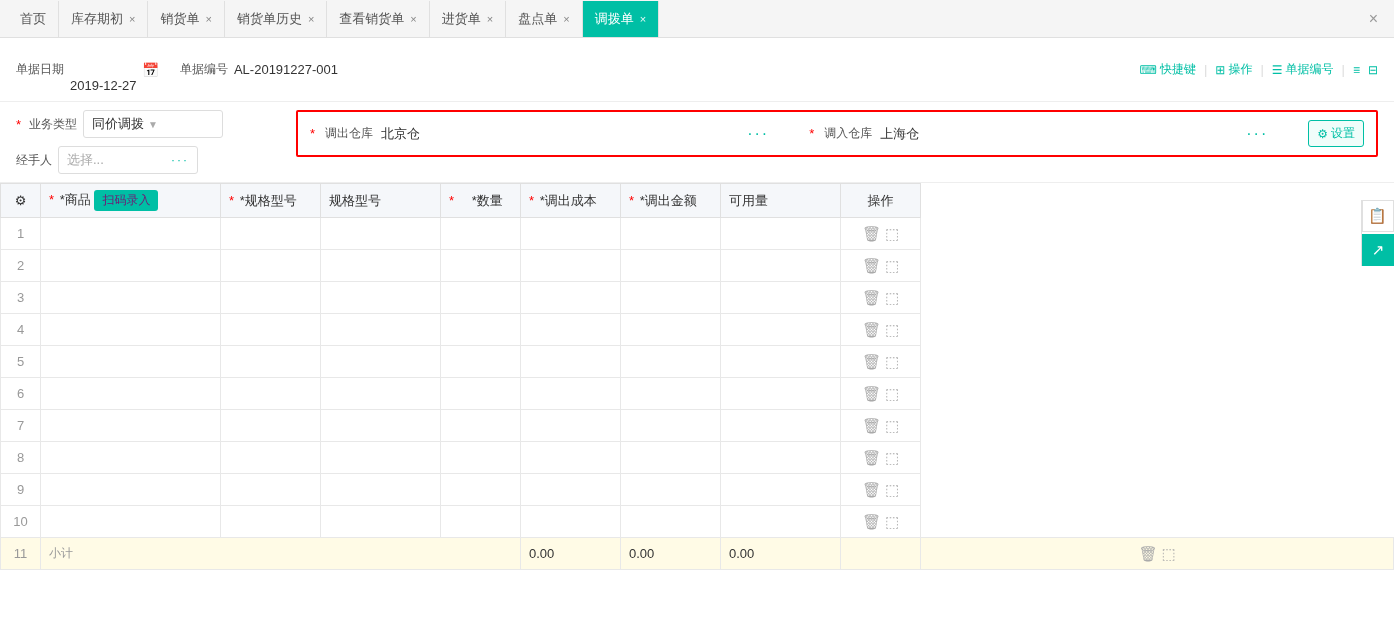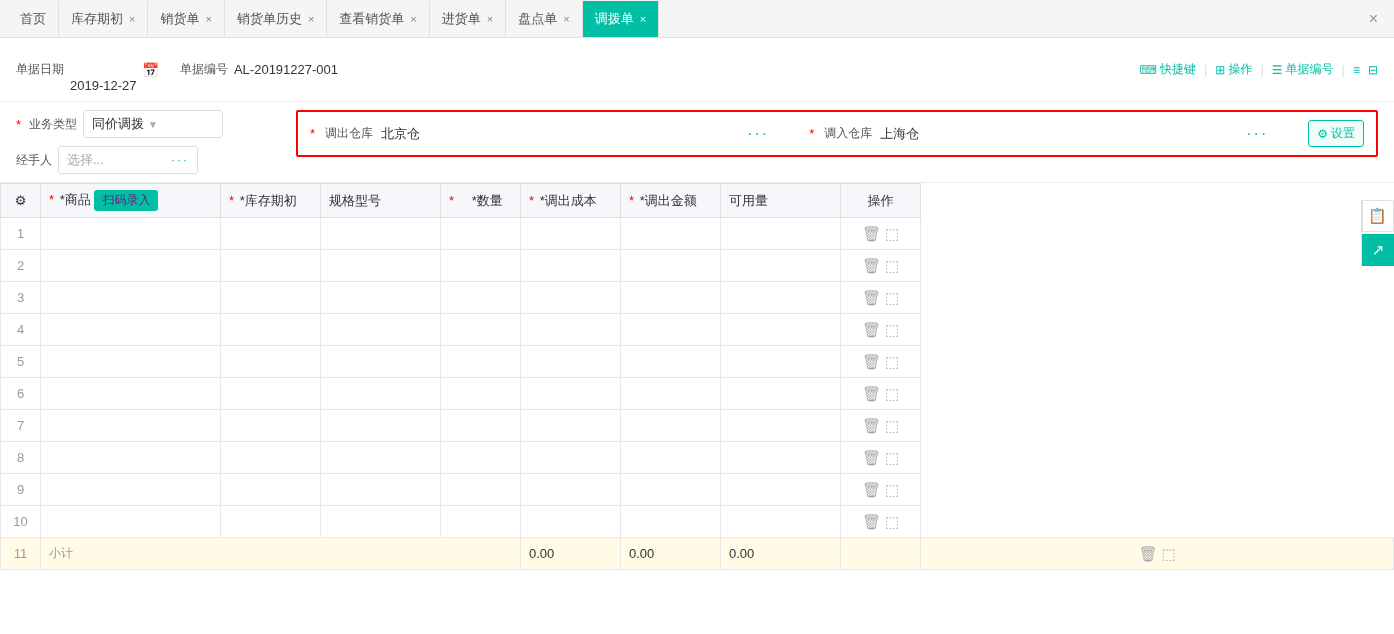--- a/index.html
+++ b/index.html
@@ -287,21 +287,21 @@
         <th style="width:40px; text-align:center;">
           <span>⚙</span>
         </th>
         <th style="width:180px;">
           <span class="required-star">*</span>
           <span style="margin-left:0;">*商品</span>
           <button class="scan-btn">扫码录入</button>
         </th>
         <th style="width:100px;">
           <span class="required-star">*</span>
-          <span style="margin-left:0;">*库存期初</span>
+          <span style="margin-left:0;">*规格型号</span>
         </th>
         <th style="width:120px;">
           <span>规格型号</span>
         </th>
         <th style="width:80px;">
           <span class="required-star">*</span>
           <span style="margin-left:12px;">*数量</span>
         </th>
         <th style="width:100px;">
           <span class="required-star">*</span>

